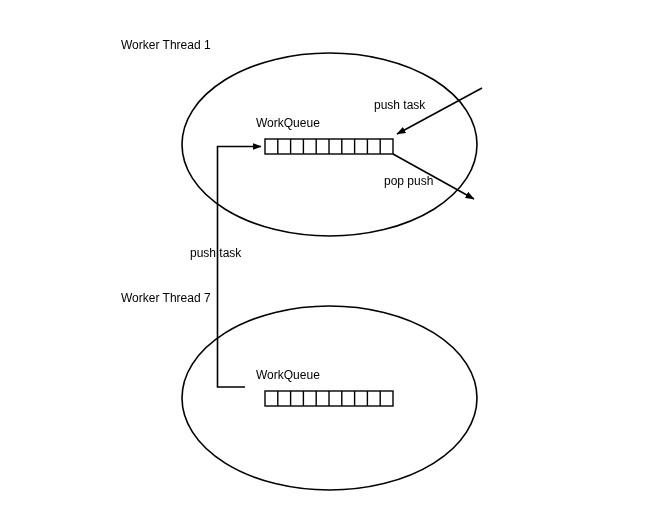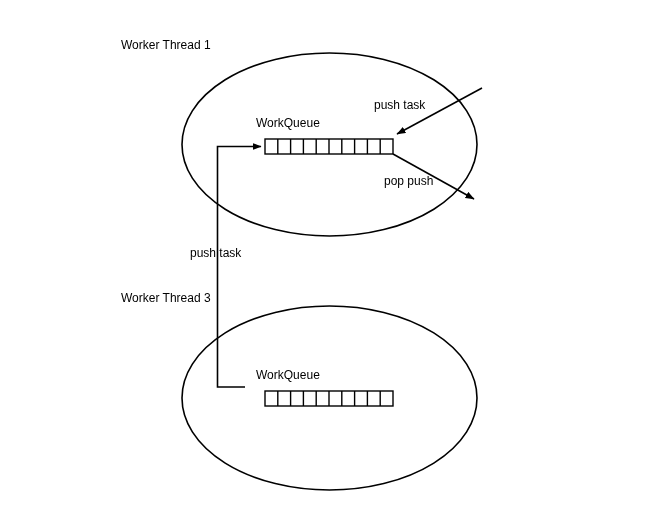--- a/index.html
+++ b/index.html
@@ -73,17 +73,17 @@
   <div class="label" style="left:121px;top:39px">Worker Thread 1</div>
 
   <div class="label" style="left:256px;top:117px">WorkQueue</div>
 
   <div class="label" style="left:374px;top:99px">push task</div>
 
   <div class="label" style="left:384px;top:175px">pop push</div>
 
   <div class="label" style="left:190px;top:247px">push task</div>
 
-  <div class="label" style="left:121px;top:292px">Worker Thread 3</div>
+  <div class="label" style="left:121px;top:292px">Worker Thread 7</div>
 
   <div class="label" style="left:256px;top:369px">WorkQueue</div>
 
 </div>
 
 </body></html>

